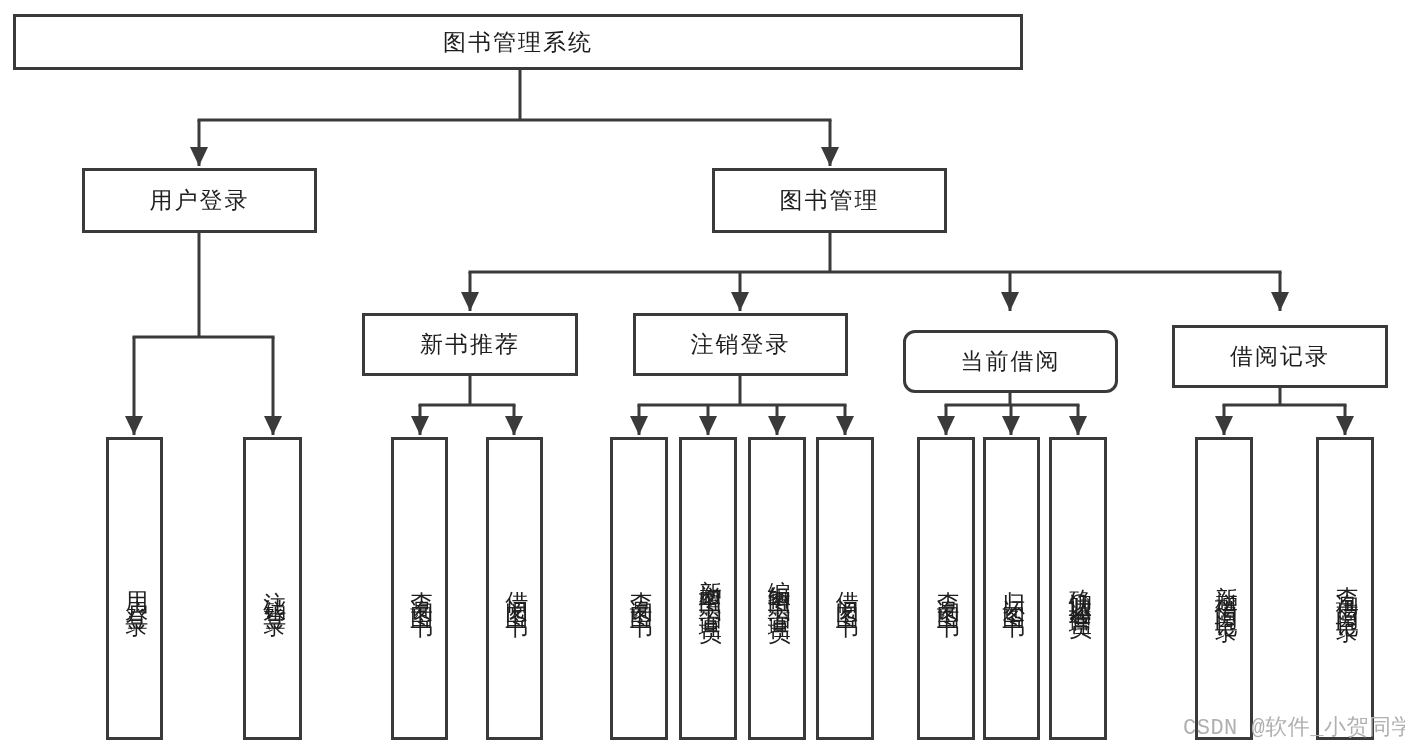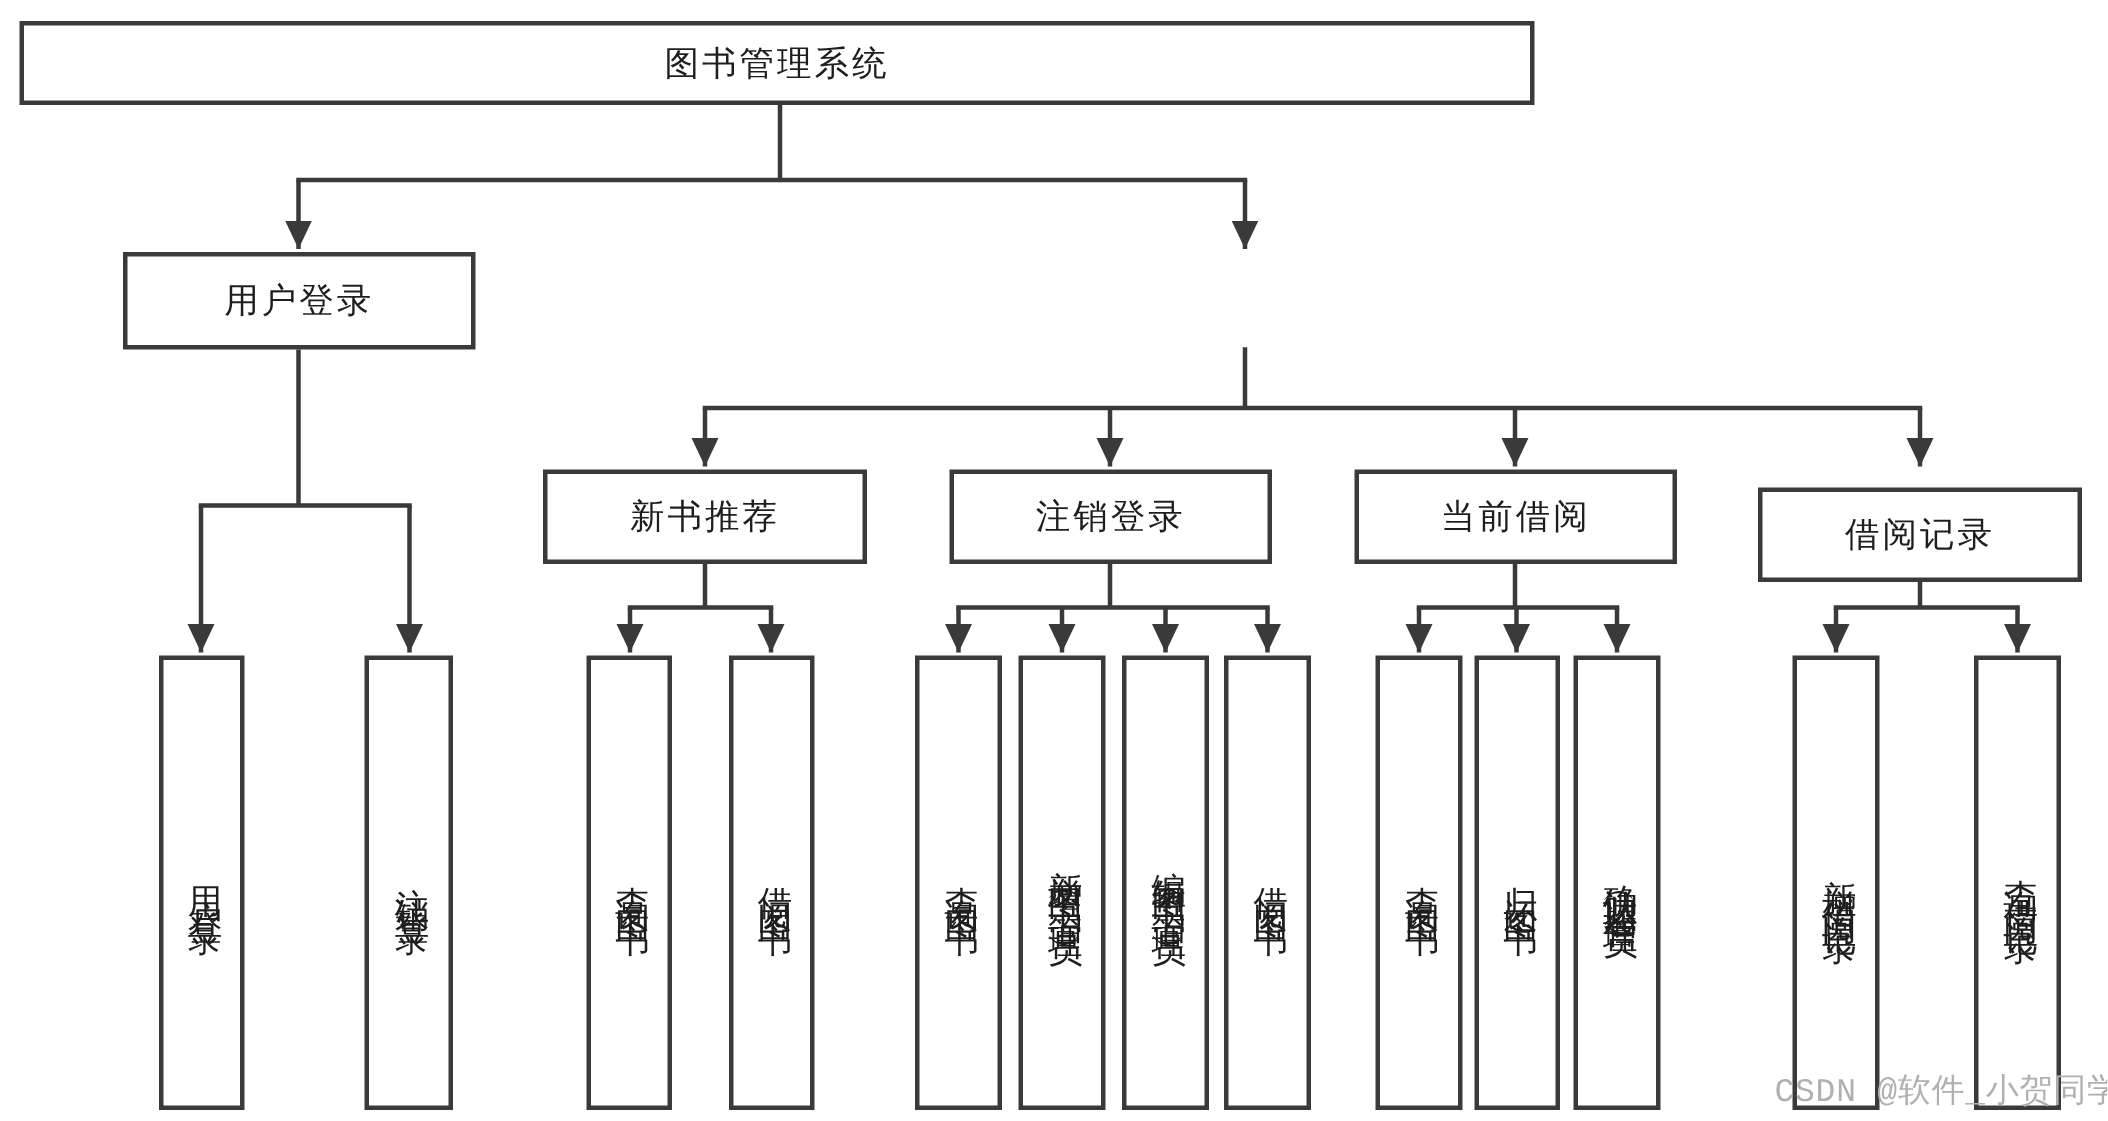--- a/index.html
+++ b/index.html
@@ -88,24 +88,25 @@
       <path d="M1011 405 V435" marker-end="url(#arw)"></path>
       <path d="M1078 405 V435" marker-end="url(#arw)"></path>
       <path d="M1224 405 V435" marker-end="url(#arw)"></path>
       <path d="M1345 405 V435" marker-end="url(#arw)"></path>
     </g>
   </svg>
 
   <div class="box" style="left:13px; top:14px; width:1010px; height:56px;">图书管理系统</div>
 
   <div class="box" style="left:82px; top:168px; width:235px; height:65px;">用户登录</div>
+  <div class="box" style="left:712px; top:168px; width:235px; height:65px;">图书管理</div>
 
   <div class="box" style="left:362px; top:313px; width:216px; height:63px;">新书推荐</div>
   <div class="box" style="left:633px; top:313px; width:215px; height:63px;">注销登录</div>
-  <div class="box" style="left:903px; top:313px; width:215px; height:63px;">当前借阅</div>
+  <div class="box" style="left:903px; top:330px; width:215px; height:63px;border-radius:12px;">当前借阅</div>
   <div class="box" style="left:1172px; top:325px; width:216px; height:63px;">借阅记录</div>
 
   <div class="box vbox" style="left:106px; top:437px; width:57px; height:303px;">用户登录</div>
   <div class="box vbox" style="left:243px; top:437px; width:59px; height:303px;">注销登录</div>
 
   <div class="box vbox" style="left:391px; top:437px; width:57px; height:303px;">查询图书</div>
   <div class="box vbox" style="left:486px; top:437px; width:57px; height:303px;">借阅图书</div>
 
   <div class="box vbox" style="left:610px; top:437px; width:58px; height:303px;">查询图书</div>
   <div class="box vbox" style="left:679px; top:437px; width:58px; height:303px; letter-spacing:6px;">新增图书（管理员）</div>

